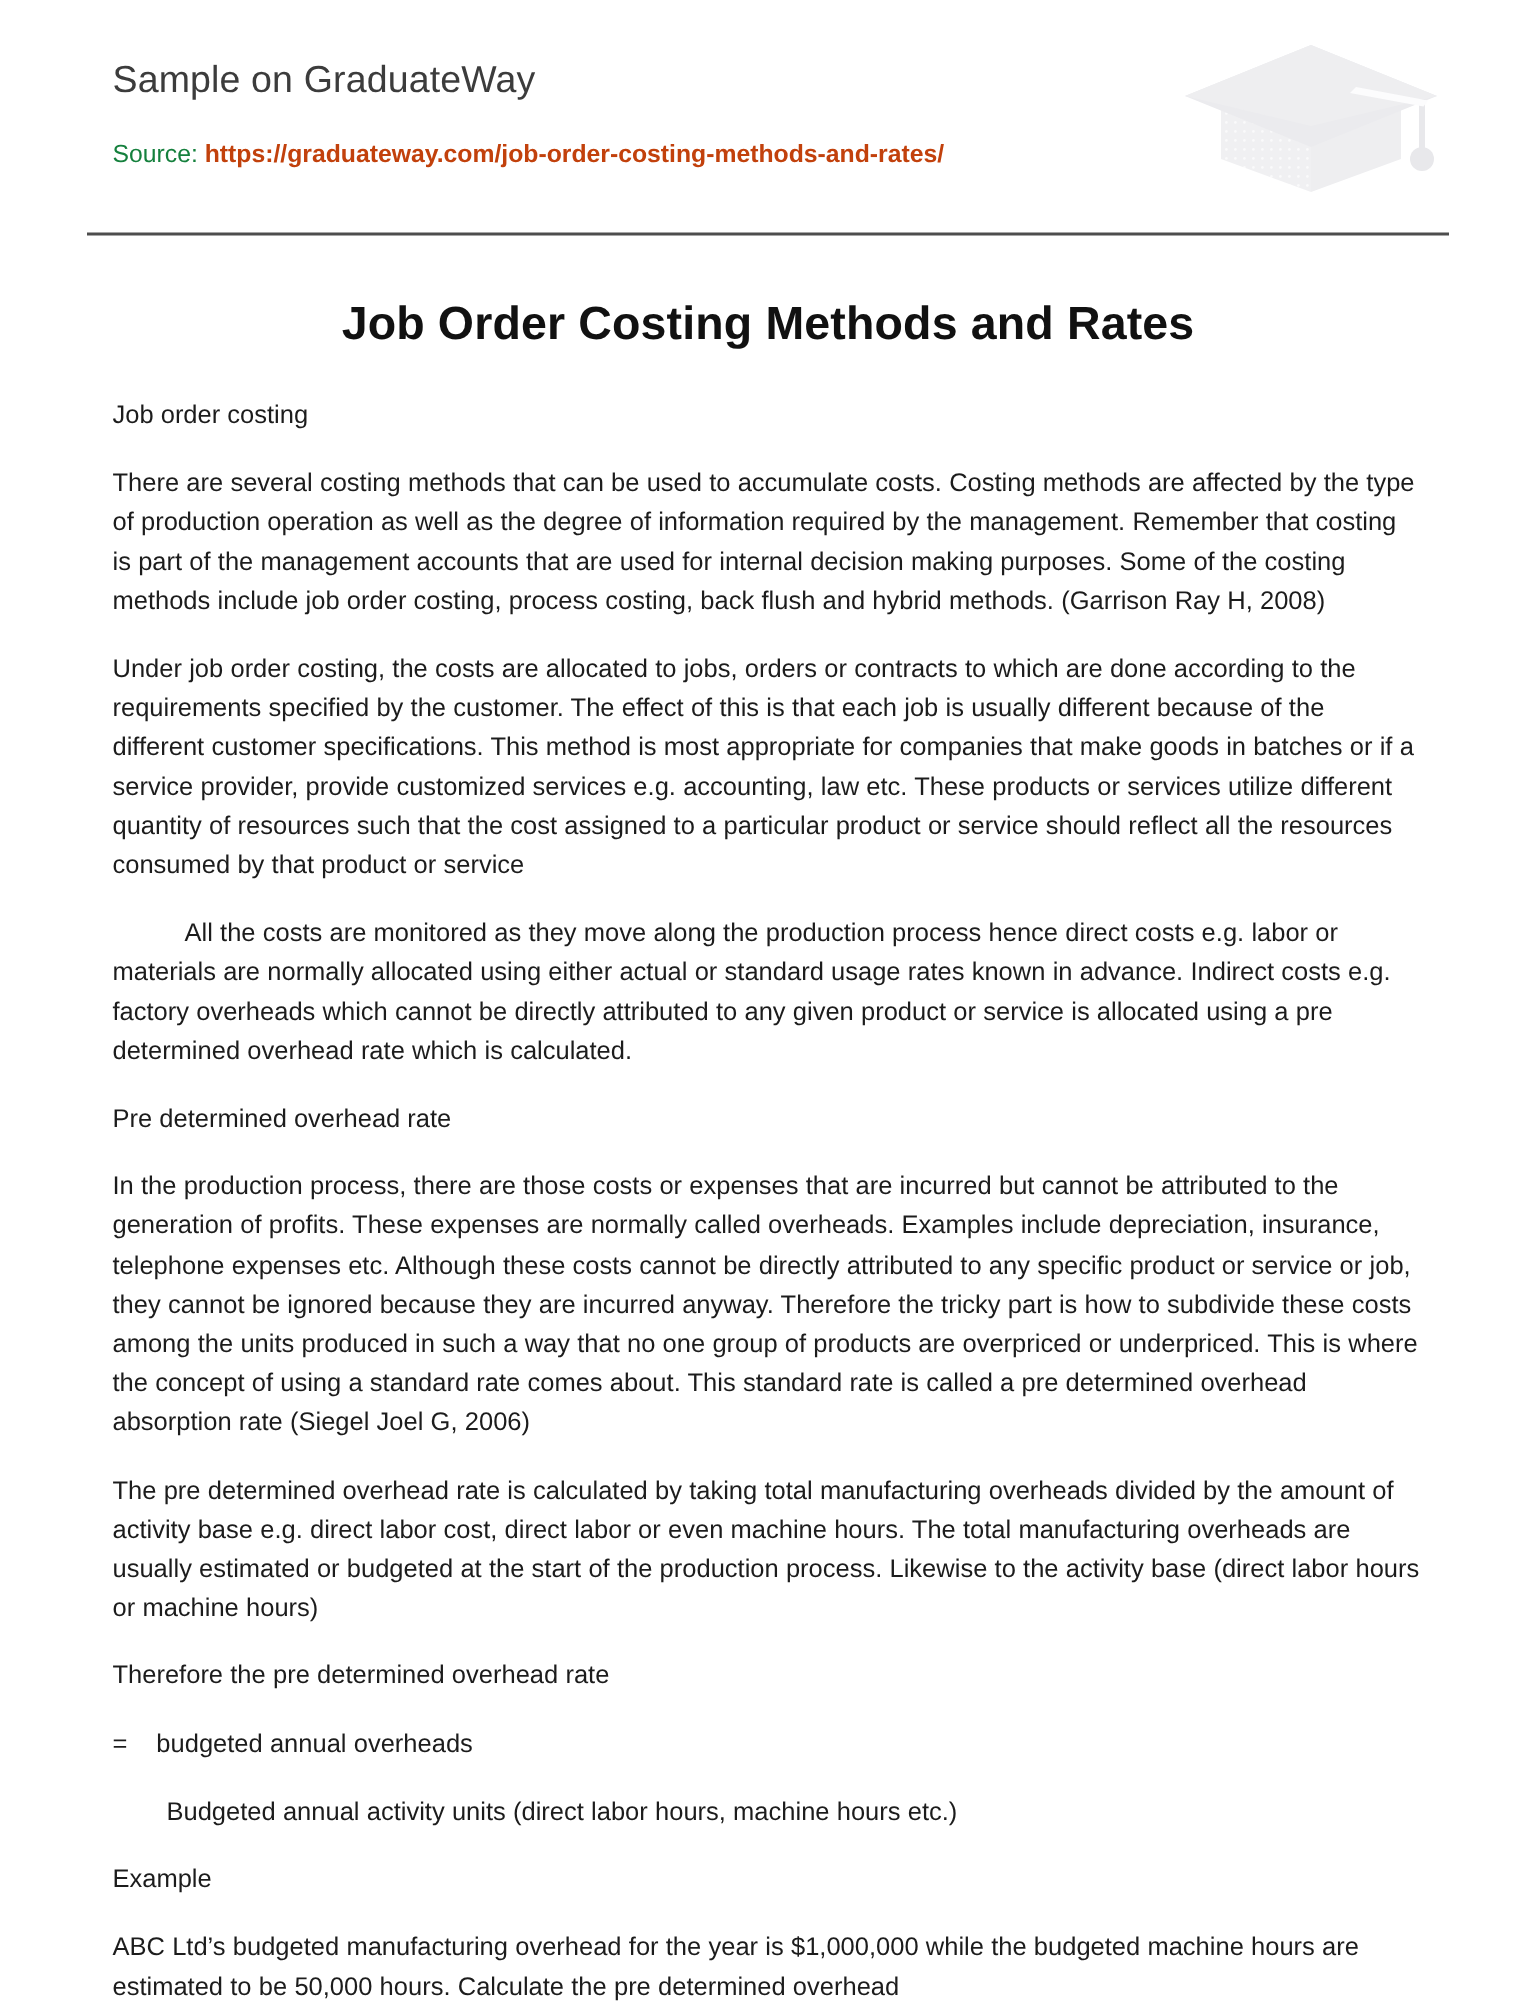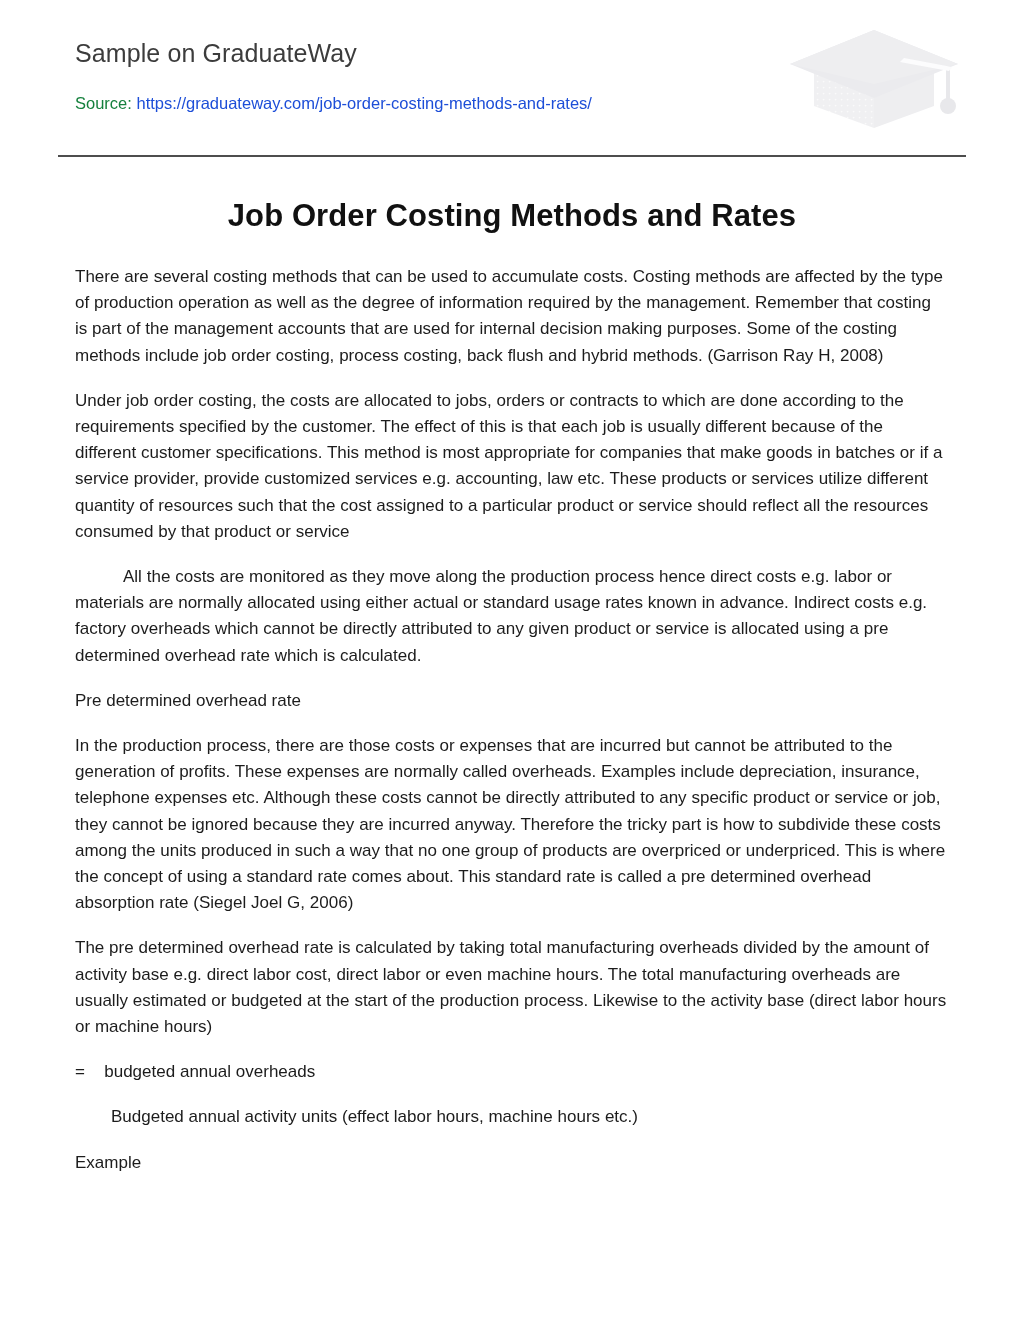--- a/index.html
+++ b/index.html
@@ -49,21 +49,22 @@
     top: 92px;
     font-size: 16.5px;
     line-height: 22px;
     white-space: nowrap;
     color: #4a4a4a;
   }
   .source-label {
     color: #15803d;
   }
   .source-url {
-    color: #1d4ed8;
+    color: #c2410c;
+    font-weight: bold;
   }
 
   
   .logo {
     position: absolute;
     left: 786px;
     top: 26px;
     width: 176px;
     height: 106px;
   }
@@ -165,35 +166,38 @@
       </svg>
     </div>
 
     <div class="divider"></div>
   </div>
 
   <div class="doc-title">Job Order Costing Methods and Rates</div>
 
   <div class="content">
 
+    <p class="heading-line">Job order costing</p>
 
     <p class="para">There are several costing methods that can be used to accumulate costs. Costing methods are affected by the type of production operation as well as the degree of information required by the management. Remember that costing is part of the management accounts that are used for internal decision making purposes. Some of the costing methods include job order costing, process costing, back flush and hybrid methods. (Garrison Ray H, 2008)</p>
 
     <p class="para">Under job order costing, the costs are allocated to jobs, orders or contracts to which are done according to the requirements specified by the customer. The effect of this is that each job is usually different because of the different customer specifications. This method is most appropriate for companies that make goods in batches or if a service provider, provide customized services e.g. accounting, law etc. These products or services utilize different quantity of resources such that the cost assigned to a particular product or service should reflect all the resources consumed by that product or service</p>
 
     <p class="para indent">All the costs are monitored as they move along the production process hence direct costs e.g. labor or materials are normally allocated using either actual or standard usage rates known in advance. Indirect costs e.g. factory overheads which cannot be directly attributed to any given product or service is allocated using a pre determined overhead rate which is calculated.</p>
 
     <p class="heading-line">Pre determined overhead rate</p>
 
     <p class="para">In the production process, there are those costs or expenses that are incurred but cannot be attributed to the generation of profits. These expenses are normally called overheads. Examples include depreciation, insurance, telephone expenses etc. Although these costs cannot be directly attributed to any specific product or service or job, they cannot be ignored because they are incurred anyway. Therefore the tricky part is how to subdivide these costs among the units produced in such a way that no one group of products are overpriced or underpriced. This is where the concept of using a standard rate comes about. This standard rate is called a pre determined overhead absorption rate (Siegel Joel G, 2006)</p>
 
     <p class="para">The pre determined overhead rate is calculated by taking total manufacturing overheads divided by the amount of activity base e.g. direct labor cost, direct labor or even machine hours. The total manufacturing overheads are usually estimated or budgeted at the start of the production process. Likewise to the activity base (direct labor hours or machine hours)</p>
 
+    <p class="para">Therefore the pre determined overhead rate</p>
 
     <p class="para formula-eq">=    budgeted annual overheads</p>
 
-    <p class="para formula-denom">Budgeted annual activity units (effect labor hours, machine hours etc.)</p>
+    <p class="para formula-denom">Budgeted annual activity units (direct labor hours, machine hours etc.)</p>
 
     <p class="heading-line">Example</p>
 
+    <p class="para">ABC Ltd’s budgeted manufacturing overhead for the year is $1,000,000 while the budgeted machine hours are estimated to be 50,000 hours. Calculate the pre determined overhead</p>
 
   </div>
 </div>
 
 </body></html>

